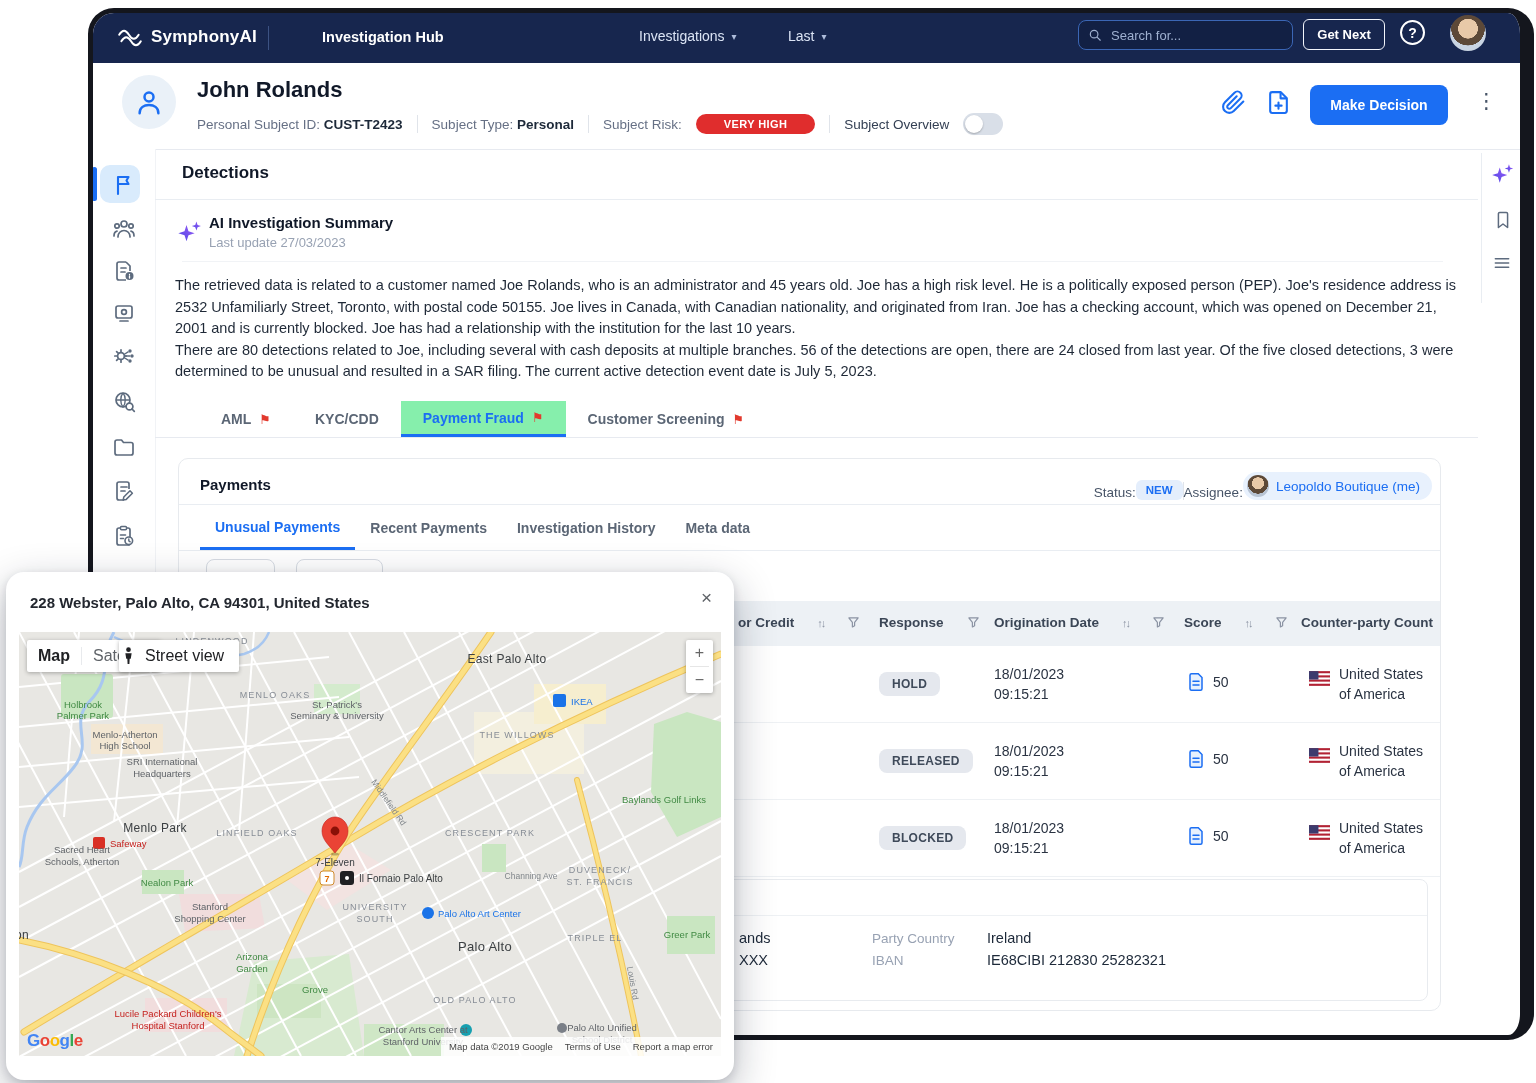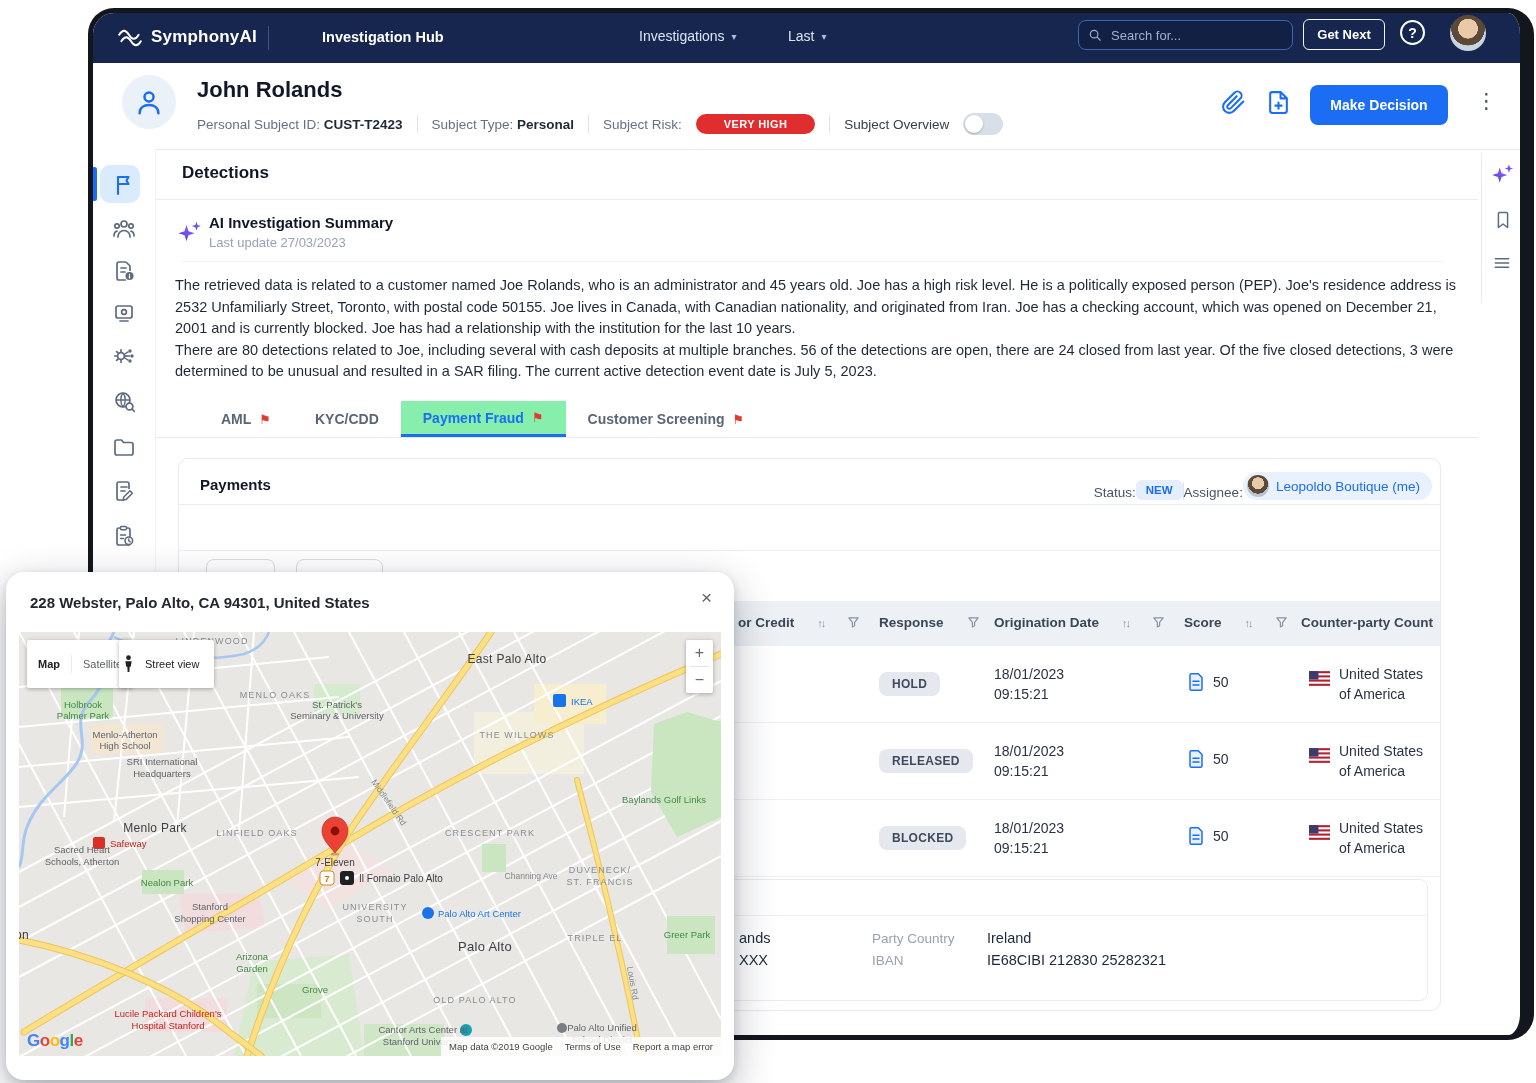--- a/index.html
+++ b/index.html
@@ -85,21 +85,21 @@
   .dvalue{font-size:14.5px;color:#1d2939;}
   
   .rrail-div{position:absolute;left:1388px;top:140px;width:1px;height:150px;background:#e9edf2;}
   
   .popup{position:absolute;left:6px;top:572px;width:728px;height:508px;background:#fff;border-radius:18px;
          box-shadow:0 14px 42px rgba(15,23,42,.30), 0 3px 10px rgba(15,23,42,.14);z-index:50;}
   .popup-title{position:absolute;left:24px;top:22px;font-size:15px;font-weight:600;color:#23272f;}
   .popup-close{position:absolute;right:22px;top:16px;font-size:19px;color:#5f6368;line-height:1;}
   .mapwrap{position:absolute;left:13px;top:60px;width:702px;height:424px;overflow:hidden;background:#e8e7e3;}
   .mapctl{position:absolute;background:#fff;box-shadow:0 1px 4px rgba(0,0,0,.3);border-radius:2px;display:flex;align-items:center;}
-  .mapctl .seg{padding:18px 11px;font-size:11px;color:#5f6368;}
+  .mapctl .seg{padding:7px 11px;font-size:16px;color:#5f6368;}
   .mapctl .seg.on{font-weight:700;color:#202124;}
   .zoomctl{position:absolute;right:8px;top:8px;width:27px;background:#fff;box-shadow:0 1px 4px rgba(0,0,0,.3);border-radius:2px;}
   .zoomctl div{width:27px;height:26px;display:flex;align-items:center;justify-content:center;font-size:16px;color:#666;}
   .zoomctl .zdiv{height:1px;width:19px;margin:0 4px;background:#e6e6e6;padding:0;}
   .google-logo{position:absolute;left:8px;bottom:5px;font-size:17px;font-weight:700;letter-spacing:-.5px;}
   .attrib{position:absolute;right:0;bottom:0;background:rgba(255,255,255,.85);padding:4px 8px;display:flex;gap:12px;
           font-size:9.5px;color:#454545;}
   
   text{font-family:"Liberation Sans","DejaVu Sans",sans-serif;}
   .t-area{fill:#878d96;font-size:9px;letter-spacing:1.1px;font-weight:500;}
@@ -281,20 +281,26 @@
         <span class="badge-new">NEW</span>
         <span class="vsep"></span>
         <span>Assignee:</span>
         <span class="assignee-pill">
           <span class="mini-avatar"></span>
           <span>Leopoldo Boutique (me)</span>
         </span>
       </div>
       <div class="hline" style="left:0;top:45px;width:100%;"></div>
 
+      <div class="ptabs">
+        <div class="ptab active">Unusual Payments</div>
+        <div class="ptab">Recent Payments</div>
+        <div class="ptab">Investigation History</div>
+        <div class="ptab">Meta data</div>
+      </div>
       <div class="hline" style="left:0;top:91px;width:100%;"></div>
 
       <div class="stub-btn" style="left:27px;top:100px;width:67px;"></div>
       <div class="stub-btn" style="left:117px;top:100px;width:85px;"></div>
 
       <div class="thead">
         <div class="th" style="left:559px;">
           <span>or Credit</span>
           <span class="sort">↑↓</span>
           <svg width="13" height="13" viewBox="0 0 14 13">

